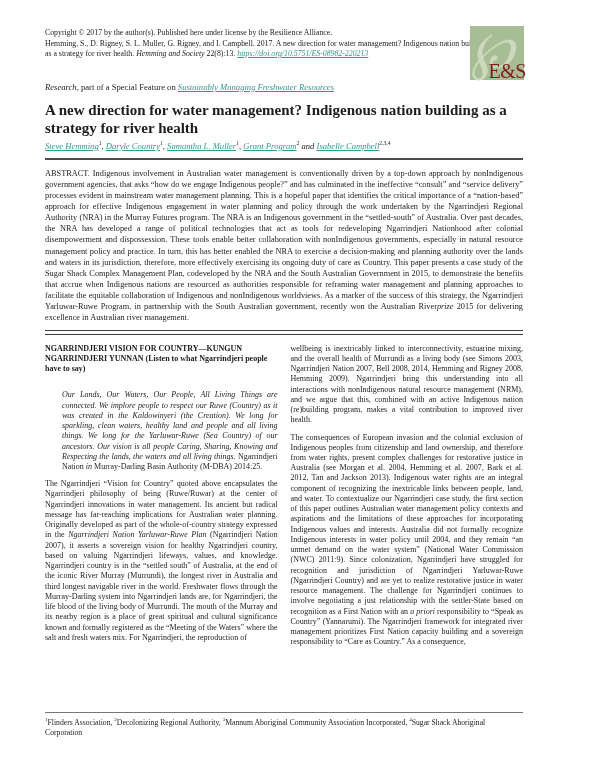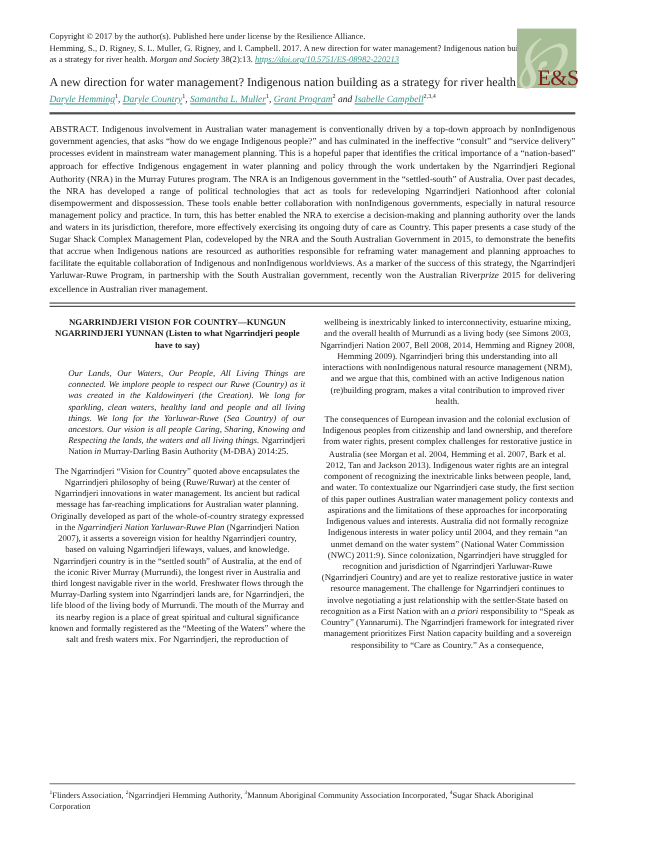--- a/index.html
+++ b/index.html
@@ -10,64 +10,65 @@
   .copyright { font-size:7.8px; line-height:1.35; width:445px; text-align:left; }
 
   .logo { position:absolute; top:26px; right:43px; width:54px; height:54px; background:#a6bd95; }
   .logo .glyph { position:absolute; top:-14px; left:1px; font-family:"DejaVu Serif", serif;
                  font-style:italic; font-size:52px; color:#cdd9bc; }
   .logo .es { position:absolute; bottom:-3px; right:-2px; font-size:20px; font-weight:normal;
               color:#7f1d1d; letter-spacing:-0.5px; }
 
   .feature { margin-top:22px; font-size:8.6px; }
 
-  h1.title { margin:9px 0 3px 0; font-size:11px; line-height:1.24; font-weight:normal;
+  h1.title { margin:9px 0 3px 0; font-size:15px; line-height:1.24; font-weight:bold;
              max-width:505px; }
 
   .authors { font-size:8.6px; margin-bottom:7px; }
 
   .rule-thick { height:0; border:none; border-top:2.2px solid #4d4d4d; margin:0; }
   .abstract { margin-top:8px; font-size:8.3px; line-height:1.34; text-align:justify; }
   .keywords { margin-top:8px; font-size:8.3px; line-height:1.34; }
   .rule-double { margin-top:7px; height:2.4px; border-top:1.3px solid #3e3e3e;
                  border-bottom:1.3px solid #3e3e3e; }
 
   .columns { display:flex; gap:13px; margin-top:9px; }
   .col { flex:1; min-width:0; font-size:8px; line-height:1.28; text-align:justify; }
   .col-heading { font-weight:bold; text-align:left; margin:0 0 3px 0; }
   .quote { margin:16px 0 7px 17px; }
-  .col p { margin:0 0 7px 0;text-align:center; }
+  .col p { margin:0 0 7px 0; }
 
   .footnote { position:absolute; left:45px; right:44px; top:712px;
               border-top:1px solid #777; padding-top:5px; font-size:7.7px; line-height:1.35; }
 
   .lnk { color:#36978a; text-decoration:underline;font-style:italic; }
   .it  { font-style:italic; }
   sup  { font-size:0.65em; line-height:0; }
 </style>
 </head>
 <body>
 
 <div class="page">
   <div class="content">
 
     <div class="copyright">
       <div>Copyright © 2017 by the author(s). Published here under license by the Resilience Alliance.</div>
-      <div><span>Hemming, S., D. Rigney, S. L. Muller, G. Rigney, and I. Campbell. 2017. A new direction for water management? Indigenous nation building as a strategy for river health. </span><span class="it">Morgan and Society</span><span> 38(2):13. </span><span class="lnk">https://doi.org/10.5751/ES-08982-220213</span></div>
+      <div><span>Hemming, S., D. Rigney, S. L. Muller, G. Rigney, and I. Campbell. 2017. A new direction for water management? Indigenous nation building as a strategy for river health. </span><span class="it">Hemming and Society</span><span> 22(8):13. </span><span class="lnk">https://doi.org/10.5751/ES-08982-220213</span></div>
     </div>
 
     <div class="logo">
       <span class="glyph">℘</span>
       <span class="es">E&amp;S</span>
     </div>
 
+    <div class="feature"><span class="it">Research</span><span>, part of a Special Feature on </span><span class="lnk">Sustainably Managing Freshwater Resources</span></div>
 
     <h1 class="title">A new direction for water management? Indigenous nation building as a strategy for river health</h1>
 
-    <div class="authors"><span class="it lnk">Daryle Hemming</span><sup>1</sup><span>, </span><span class="it lnk">Daryle Country</span><sup>1</sup><span>, </span><span class="it lnk">Samantha L. Muller</span><sup>1</sup><span>, </span><span class="it lnk">Grant Program</span><sup>2</sup><span class="it"> and </span><span class="it lnk">Isabelle Campbell</span><sup>2,3,4</sup></div>
+    <div class="authors"><span class="it lnk">Steve Hemming</span><sup>1</sup><span>, </span><span class="it lnk">Daryle Country</span><sup>1</sup><span>, </span><span class="it lnk">Samantha L. Muller</span><sup>1</sup><span>, </span><span class="it lnk">Grant Program</span><sup>2</sup><span class="it"> and </span><span class="it lnk">Isabelle Campbell</span><sup>2,3,4</sup></div>
 
     <hr class="rule-thick">
 
     <div class="abstract"><span>ABSTRACT. Indigenous involvement in Australian water management is conventionally driven by a top-down approach by nonIndigenous government agencies, that asks “how do we engage Indigenous people?” and has culminated in the ineffective “consult” and “service delivery” processes evident in mainstream water management planning. This is a hopeful paper that identifies the critical importance of a “nation-based” approach for effective Indigenous engagement in water planning and policy through the work undertaken by the Ngarrindjeri Regional Authority (NRA) in the Murray Futures program. The NRA is an Indigenous government in the “settled-south” of Australia. Over past decades, the NRA has developed a range of political technologies that act as tools for redeveloping Ngarrindjeri Nationhood after colonial disempowerment and dispossession. These tools enable better collaboration with nonIndigenous governments, especially in natural resource management policy and practice. In turn, this has better enabled the NRA to exercise a decision-making and planning authority over the lands and waters in its jurisdiction, therefore, more effectively exercising its ongoing duty of care as Country. This paper presents a case study of the Sugar Shack Complex Management Plan, codeveloped by the NRA and the South Australian Government in 2015, to demonstrate the benefits that accrue when Indigenous nations are resourced as authorities responsible for reframing water management and planning approaches to facilitate the equitable collaboration of Indigenous and nonIndigenous worldviews. As a marker of the success of this strategy, the Ngarrindjeri Yarluwar-Ruwe Program, in partnership with the South Australian government, recently won the Australian River</span><span class="it">prize</span><span> 2015 for delivering excellence in Australian river management.</span></div>
 
 
     <div class="rule-double"></div>
 
     <div class="columns">
       <div class="col">
@@ -75,14 +76,14 @@
         <div class="quote"><span class="it">Our Lands, Our Waters, Our People, All Living Things are connected. We implore people to respect our Ruwe (Country) as it was created in the Kaldowinyeri (the Creation). We long for sparkling, clean waters, healthy land and people and all living things. We long for the Yarluwar-Ruwe (Sea Country) of our ancestors. Our vision is all people Caring, Sharing, Knowing and Respecting the lands, the waters and all living things. </span><span>Ngarrindjeri Nation </span><span class="it">in</span><span> Murray-Darling Basin Authority (M-DBA) 2014:25.</span></div>
         <p><span>The Ngarrindjeri “Vision for Country” quoted above encapsulates the Ngarrindjeri philosophy of being (Ruwe/Ruwar) at the center of Ngarrindjeri innovations in water management. Its ancient but radical message has far-reaching implications for Australian water planning. Originally developed as part of the whole-of-country strategy expressed in the </span><span class="it">Ngarrindjeri Nation Yarluwar-Ruwe Plan</span><span> (Ngarrindjeri Nation 2007), it asserts a sovereign vision for healthy Ngarrindjeri country, based on valuing Ngarrindjeri lifeways, values, and knowledge. Ngarrindjeri country is in the “settled south” of Australia, at the end of the iconic River Murray (Murrundi), the longest river in Australia and third longest navigable river in the world. Freshwater flows through the Murray-Darling system into Ngarrindjeri lands are, for Ngarrindjeri, the life blood of the living body of Murrundi. The mouth of the Murray and its nearby region is a place of great spiritual and cultural significance known and formally registered as the “Meeting of the Waters” where the salt and fresh waters mix. For Ngarrindjeri, the reproduction of</span></p>
       </div>
       <div class="col">
         <p><span>wellbeing is inextricably linked to interconnectivity, estuarine mixing, and the overall health of Murrundi as a living body (see Simons 2003, Ngarrindjeri Nation 2007, Bell 2008, 2014, Hemming and Rigney 2008, Hemming 2009). Ngarrindjeri bring this understanding into all interactions with nonIndigenous natural resource management (NRM), and we argue that this, combined with an active Indigenous nation (re)building program, makes a vital contribution to improved river health.</span></p>
         <p><span>The consequences of European invasion and the colonial exclusion of Indigenous peoples from citizenship and land ownership, and therefore from water rights, present complex challenges for restorative justice in Australia (see Morgan et al. 2004, Hemming et al. 2007, Bark et al. 2012, Tan and Jackson 2013). Indigenous water rights are an integral component of recognizing the inextricable links between people, land, and water. To contextualize our Ngarrindjeri case study, the first section of this paper outlines Australian water management policy contexts and aspirations and the limitations of these approaches for incorporating Indigenous values and interests. Australia did not formally recognize Indigenous interests in water policy until 2004, and they remain “an unmet demand on the water system” (National Water Commission (NWC) 2011:9). Since colonization, Ngarrindjeri have struggled for recognition and jurisdiction of Ngarrindjeri Yarluwar-Ruwe (Ngarrindjeri Country) and are yet to realize restorative justice in water resource management. The challenge for Ngarrindjeri continues to involve negotiating a just relationship with the settler-State based on recognition as a First Nation with an </span><span class="it">a priori</span><span> responsibility to “Speak as Country” (Yannarumi). The Ngarrindjeri framework for integrated river management prioritizes First Nation capacity building and a sovereign responsibility to “Care as Country.” As a consequence,</span></p>
       </div>
     </div>
   </div>
 
-  <div class="footnote"><sup>1</sup><span>Flinders Association, </span><sup>2</sup><span>Ngarrindjeri Hemming Authority, </span><sup>3</sup><span>Mannum Aboriginal Community Association Incorporated, </span><sup>4</sup><span>Sugar Shack Aboriginal Corporation</span></div>
+  <div class="footnote"><sup>1</sup><span>Flinders Association, </span><sup>2</sup><span>Decolonizing Regional Authority, </span><sup>3</sup><span>Mannum Aboriginal Community Association Incorporated, </span><sup>4</sup><span>Sugar Shack Aboriginal Corporation</span></div>
 </div>
 
 </body></html>

